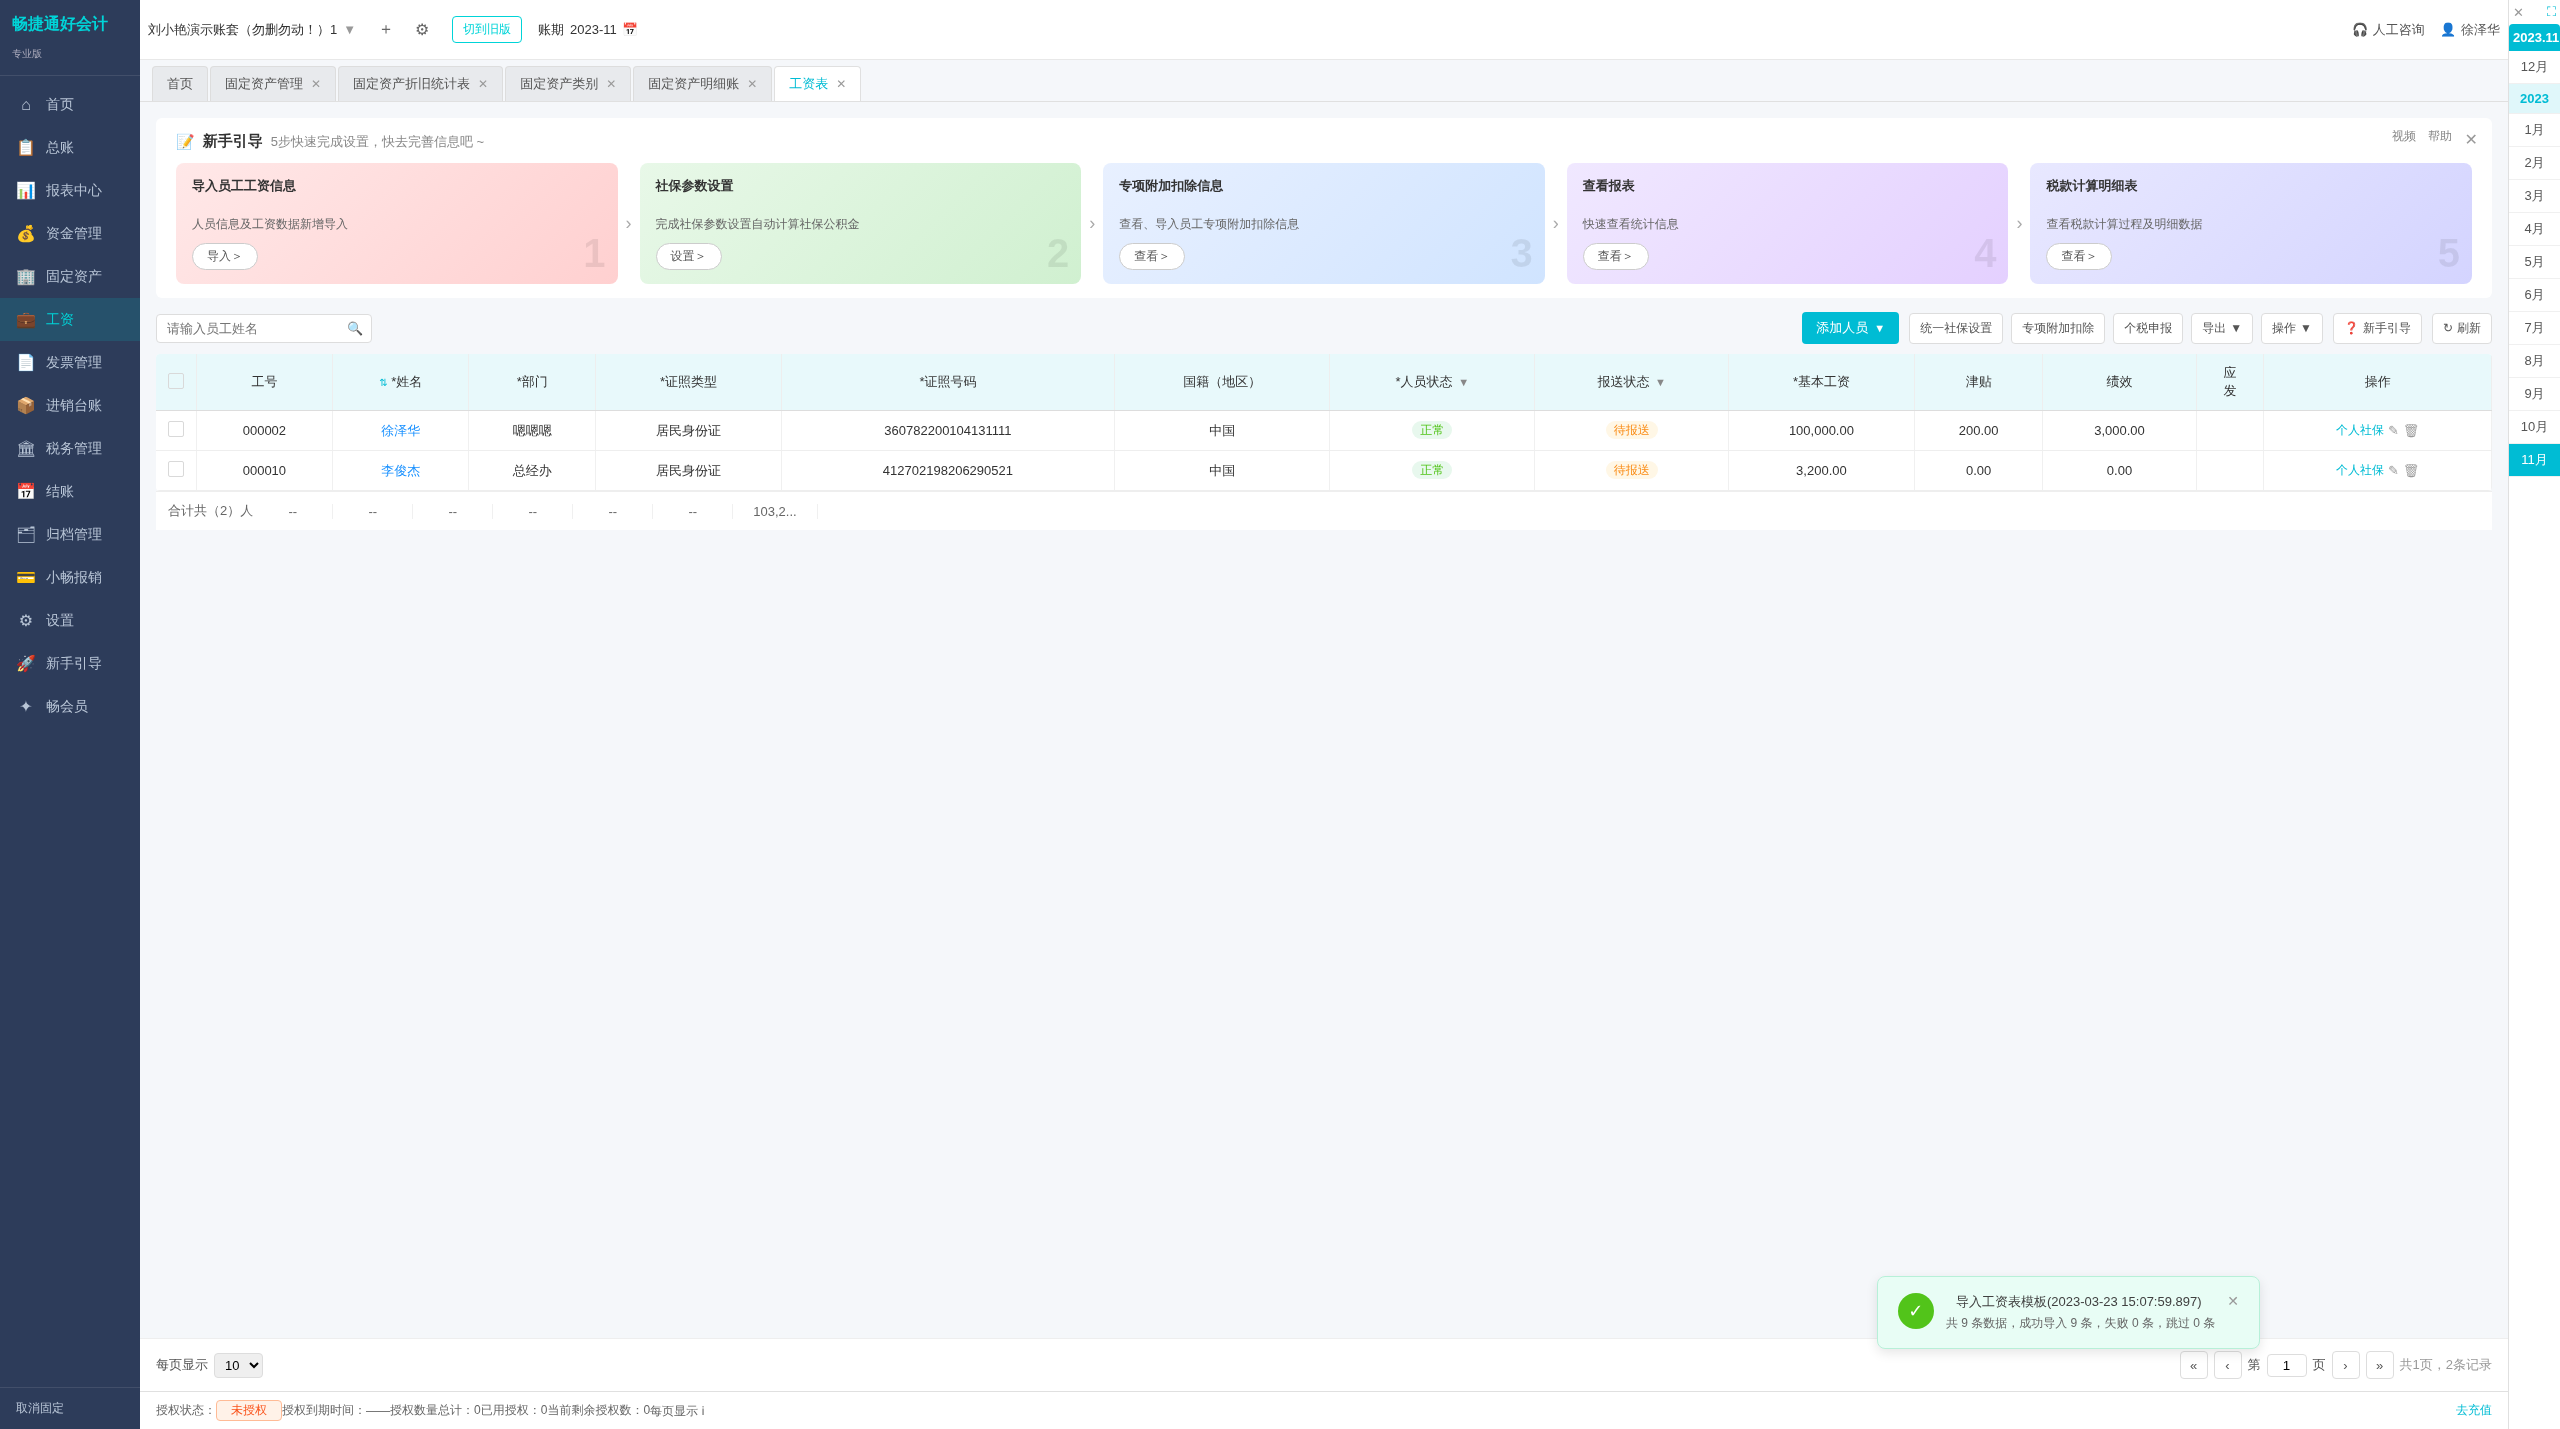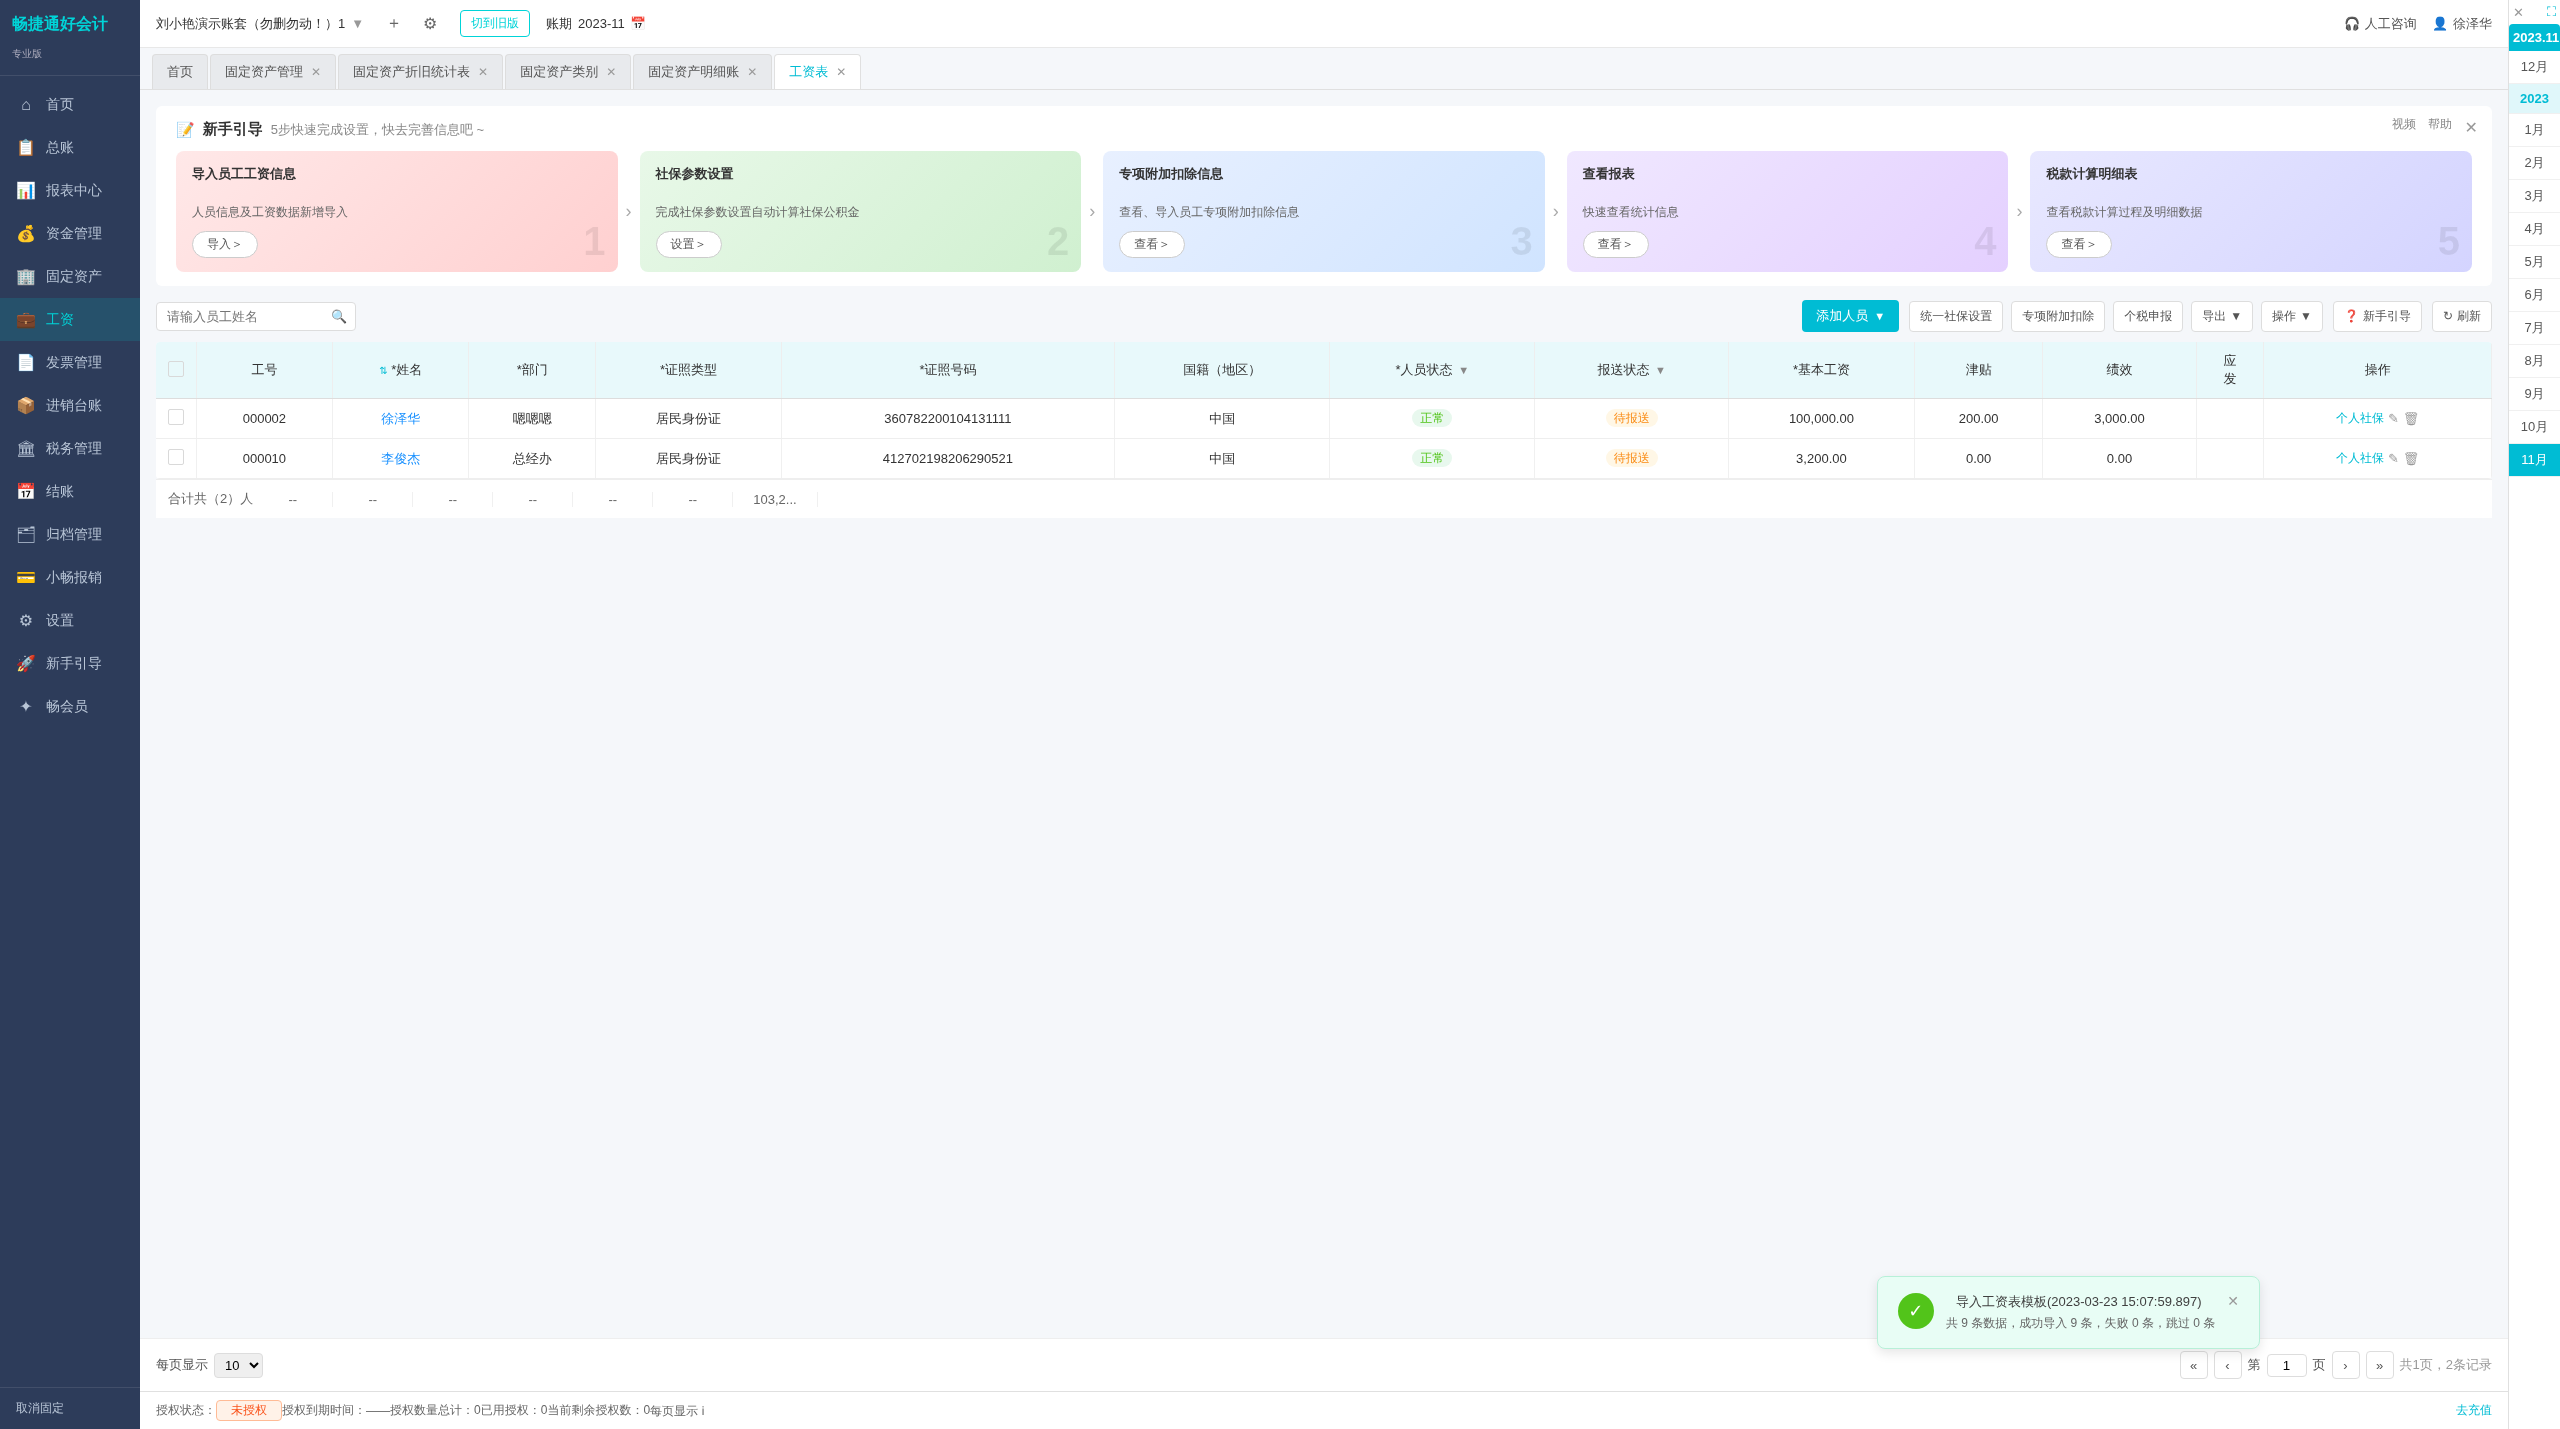--- a/index.html
+++ b/index.html
@@ -17,21 +17,21 @@
     .sidebar-item { display: flex; align-items: center; padding: 12px 16px; color: #b8c5d6; cursor: pointer; transition: background 0.2s; gap: 10px; }
     .sidebar-item.active { background: rgba(0,200,210,0.15); color: #00d4d8; }
     .sidebar-item-icon { font-size: 16px; width: 20px; text-align: center; }
     .sidebar-item-label { font-size: 14px; }
     .sidebar-bottom { padding: 12px 16px; border-top: 1px solid rgba(255,255,255,0.1); color: #b8c5d6; font-size: 12px; cursor: pointer; }
 
     
     .main-area { flex: 1; display: flex; flex-direction: column; overflow: hidden; }
 
     
-    .topbar { height: 48px; background: #fff; display: flex; align-items: center; padding: 0 16px; border-bottom: 1px solid #e8e8e8; gap: 12px; flex-shrink: 0; }
+    .topbar { height: 60px; background: #fff; display: flex; align-items: center; padding: 0 8px; border-bottom: 1px solid #e8e8e8; gap: 12px; flex-shrink: 0; }
     .topbar-account { display: flex; align-items: center; gap: 6px; font-size: 13px; color: #333; }
     .topbar-chevron { color: #999; }
     .topbar-icons { display: flex; gap: 8px; margin-left: 4px; }
     .topbar-icon-btn { width: 28px; height: 28px; display: flex; align-items: center; justify-content: center; cursor: pointer; color: #666; font-size: 16px; border-radius: 4px; }
     .switch-btn { border: 1px solid #00d4d8; color: #00d4d8; padding: 4px 10px; border-radius: 4px; font-size: 12px; cursor: pointer; margin-left: 4px; }
     .topbar-period { display: flex; align-items: center; gap: 6px; color: #333; font-size: 13px; margin-left: 4px; }
     .topbar-right { margin-left: auto; display: flex; align-items: center; gap: 16px; color: #555; font-size: 13px; }
     .topbar-right-item { display: flex; align-items: center; gap: 4px; cursor: pointer; }
 
     
@@ -57,21 +57,21 @@
     .guide-step-num { font-size: 40px; font-weight: bold; color: rgba(0,0,0,0.08); position: absolute; bottom: 8px; right: 12px; }
     .guide-step-title { font-size: 13px; font-weight: 600; color: #333; margin-bottom: 20px; }
     .guide-step-desc { font-size: 12px; color: #666; line-height: 1.5; }
     .guide-step-btn { display: inline-block; margin-top: 10px; padding: 4px 14px; border-radius: 20px; border: 1px solid #ccc; font-size: 12px; cursor: pointer; background: #fff; color: #555; }
     .guide-banner-close { position: absolute; top: 12px; right: 14px; cursor: pointer; color: #999; font-size: 16px; }
     .guide-banner-help { position: absolute; top: 10px; right: 40px; font-size: 12px; color: #888; display: flex; gap: 12px; }
     .guide-banner-help span { cursor: pointer; }
 
     
     .table-toolbar { display: flex; align-items: center; margin-bottom: 10px; gap: 10px; }
-    .search-input { border: 1px solid #ddd; border-radius: 4px; padding: 6px 30px 6px 10px; font-size: 13px; width: 200px; outline: none; }
+    .search-input { border: 1px solid #ddd; border-radius: 4px; padding: 6px 30px 6px 10px; font-size: 13px; width: 216px; outline: none; }
     .search-icon-wrapper { position: relative; }
     .search-icon-btn { position: absolute; right: 8px; top: 50%; transform: translateY(-50%); color: #aaa; cursor: pointer; }
     .add-btn { background: #00bcd4; color: #fff; padding: 7px 14px; border-radius: 4px; font-size: 13px; cursor: pointer; display: flex; align-items: center; gap: 6px; margin-left: auto; border: none; }
     .add-btn-arrow { font-size: 11px; }
     .toolbar-actions { display: flex; gap: 8px; }
     .toolbar-action { display: flex; align-items: center; gap: 4px; padding: 6px 10px; border: 1px solid #ddd; border-radius: 4px; font-size: 12px; color: #555; cursor: pointer; background: #fff; }
 
     
     .data-table { width: 100%; border-collapse: collapse; background: #fff; border-radius: 4px; overflow: hidden; font-size: 13px; }
     .data-table thead { background: #e8f9fb; }

